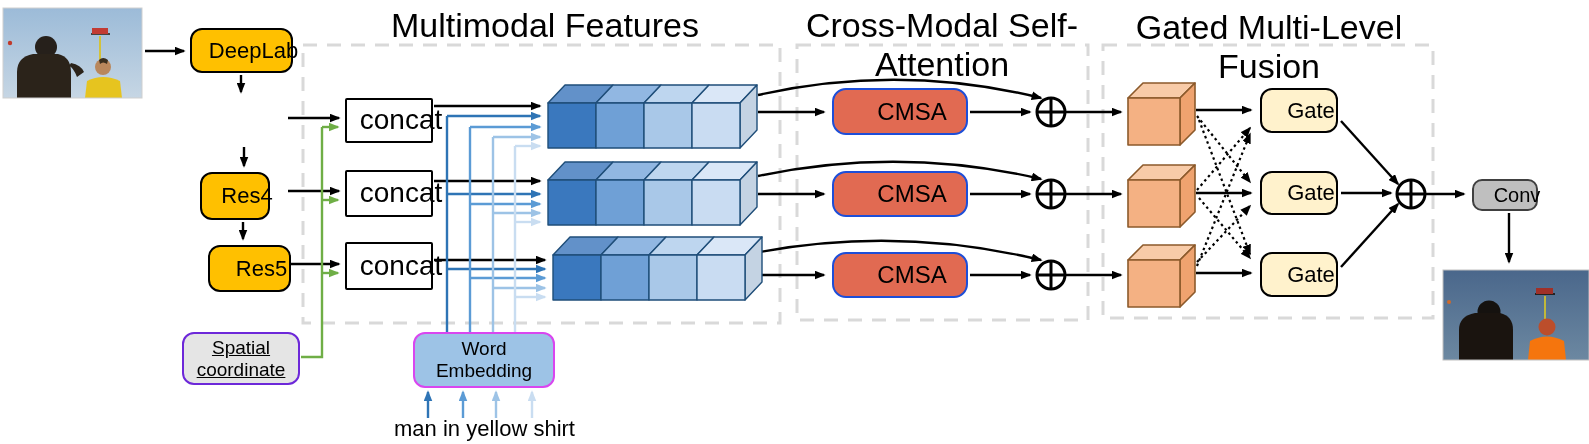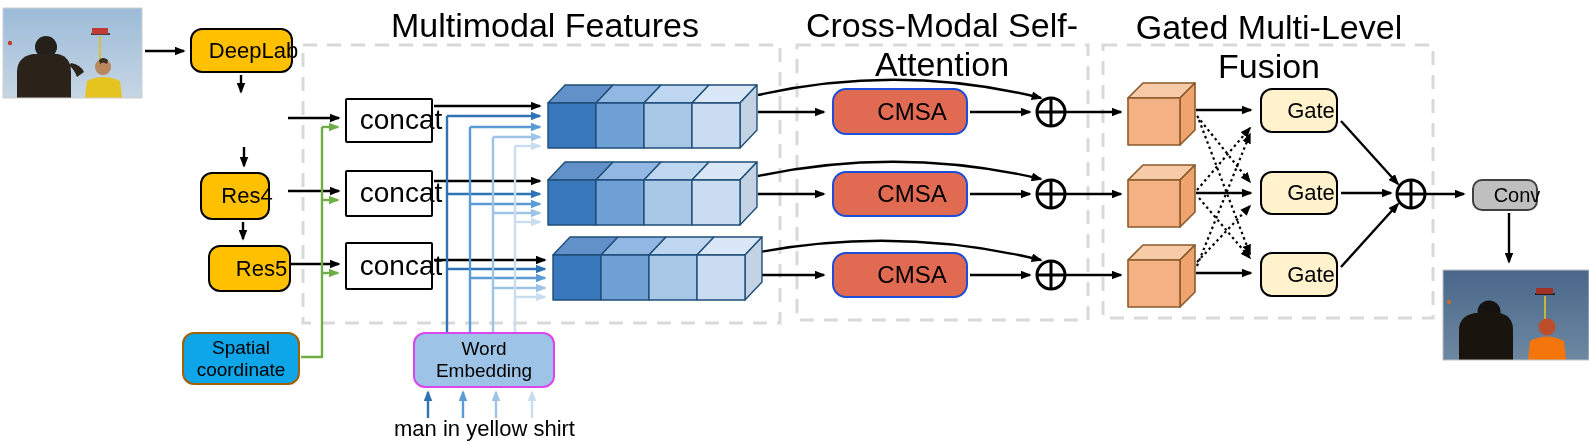--- a/index.html
+++ b/index.html
@@ -3,21 +3,21 @@
 <meta charset="utf-8">
 <style>
   html,body{margin:0;padding:0;background:#ffffff;}
   .canvas{position:relative;width:1589px;height:444px;background:#ffffff;overflow:hidden;
           font-family:"Liberation Sans",sans-serif;}
   .canvas svg.art{position:absolute;left:0;top:0;z-index:1;}
   .title{position:absolute;z-index:2;font-size:34px;color:#000;text-align:center;}
   .box{position:absolute;z-index:2;display:flex;align-items:center;justify-content:center;
        text-align:center;color:#000;box-sizing:border-box;line-height:1.15;padding-left:24px;}
   .yellow{background:#FFC000;border:2px solid #000;border-radius:12px;font-size:22px;}
-  .green{background:#0ea5e9;border:2px solid #a16207;border-radius:12px;font-size:19px;}
+  .green{background:#e5e5e5;border:2px solid #6d28d9;border-radius:12px;font-size:19px;text-decoration:underline;}
   .lightblue{background:#9DC3E6;border:2px solid #d946ef;border-radius:12px;font-size:19px;padding:0 12px;}
   .concat{background:#FFFFFF;border:2.5px solid #000;border-radius:2px;font-size:28px;}
   .cmsa{background:#E16A52;border:2px solid #1d4ed8;border-radius:14px;font-size:24px;}
   .gate{background:#FFF2CC;border:2px solid #000;border-radius:12px;font-size:22px;}
   .conv{background:#BFBFBF;border:2px solid #404040;border-radius:10px;font-size:20px;}
   .query{position:absolute;z-index:2;font-size:22px;color:#000;text-align:center;}
 </style>
 </head>
 <body>
 

